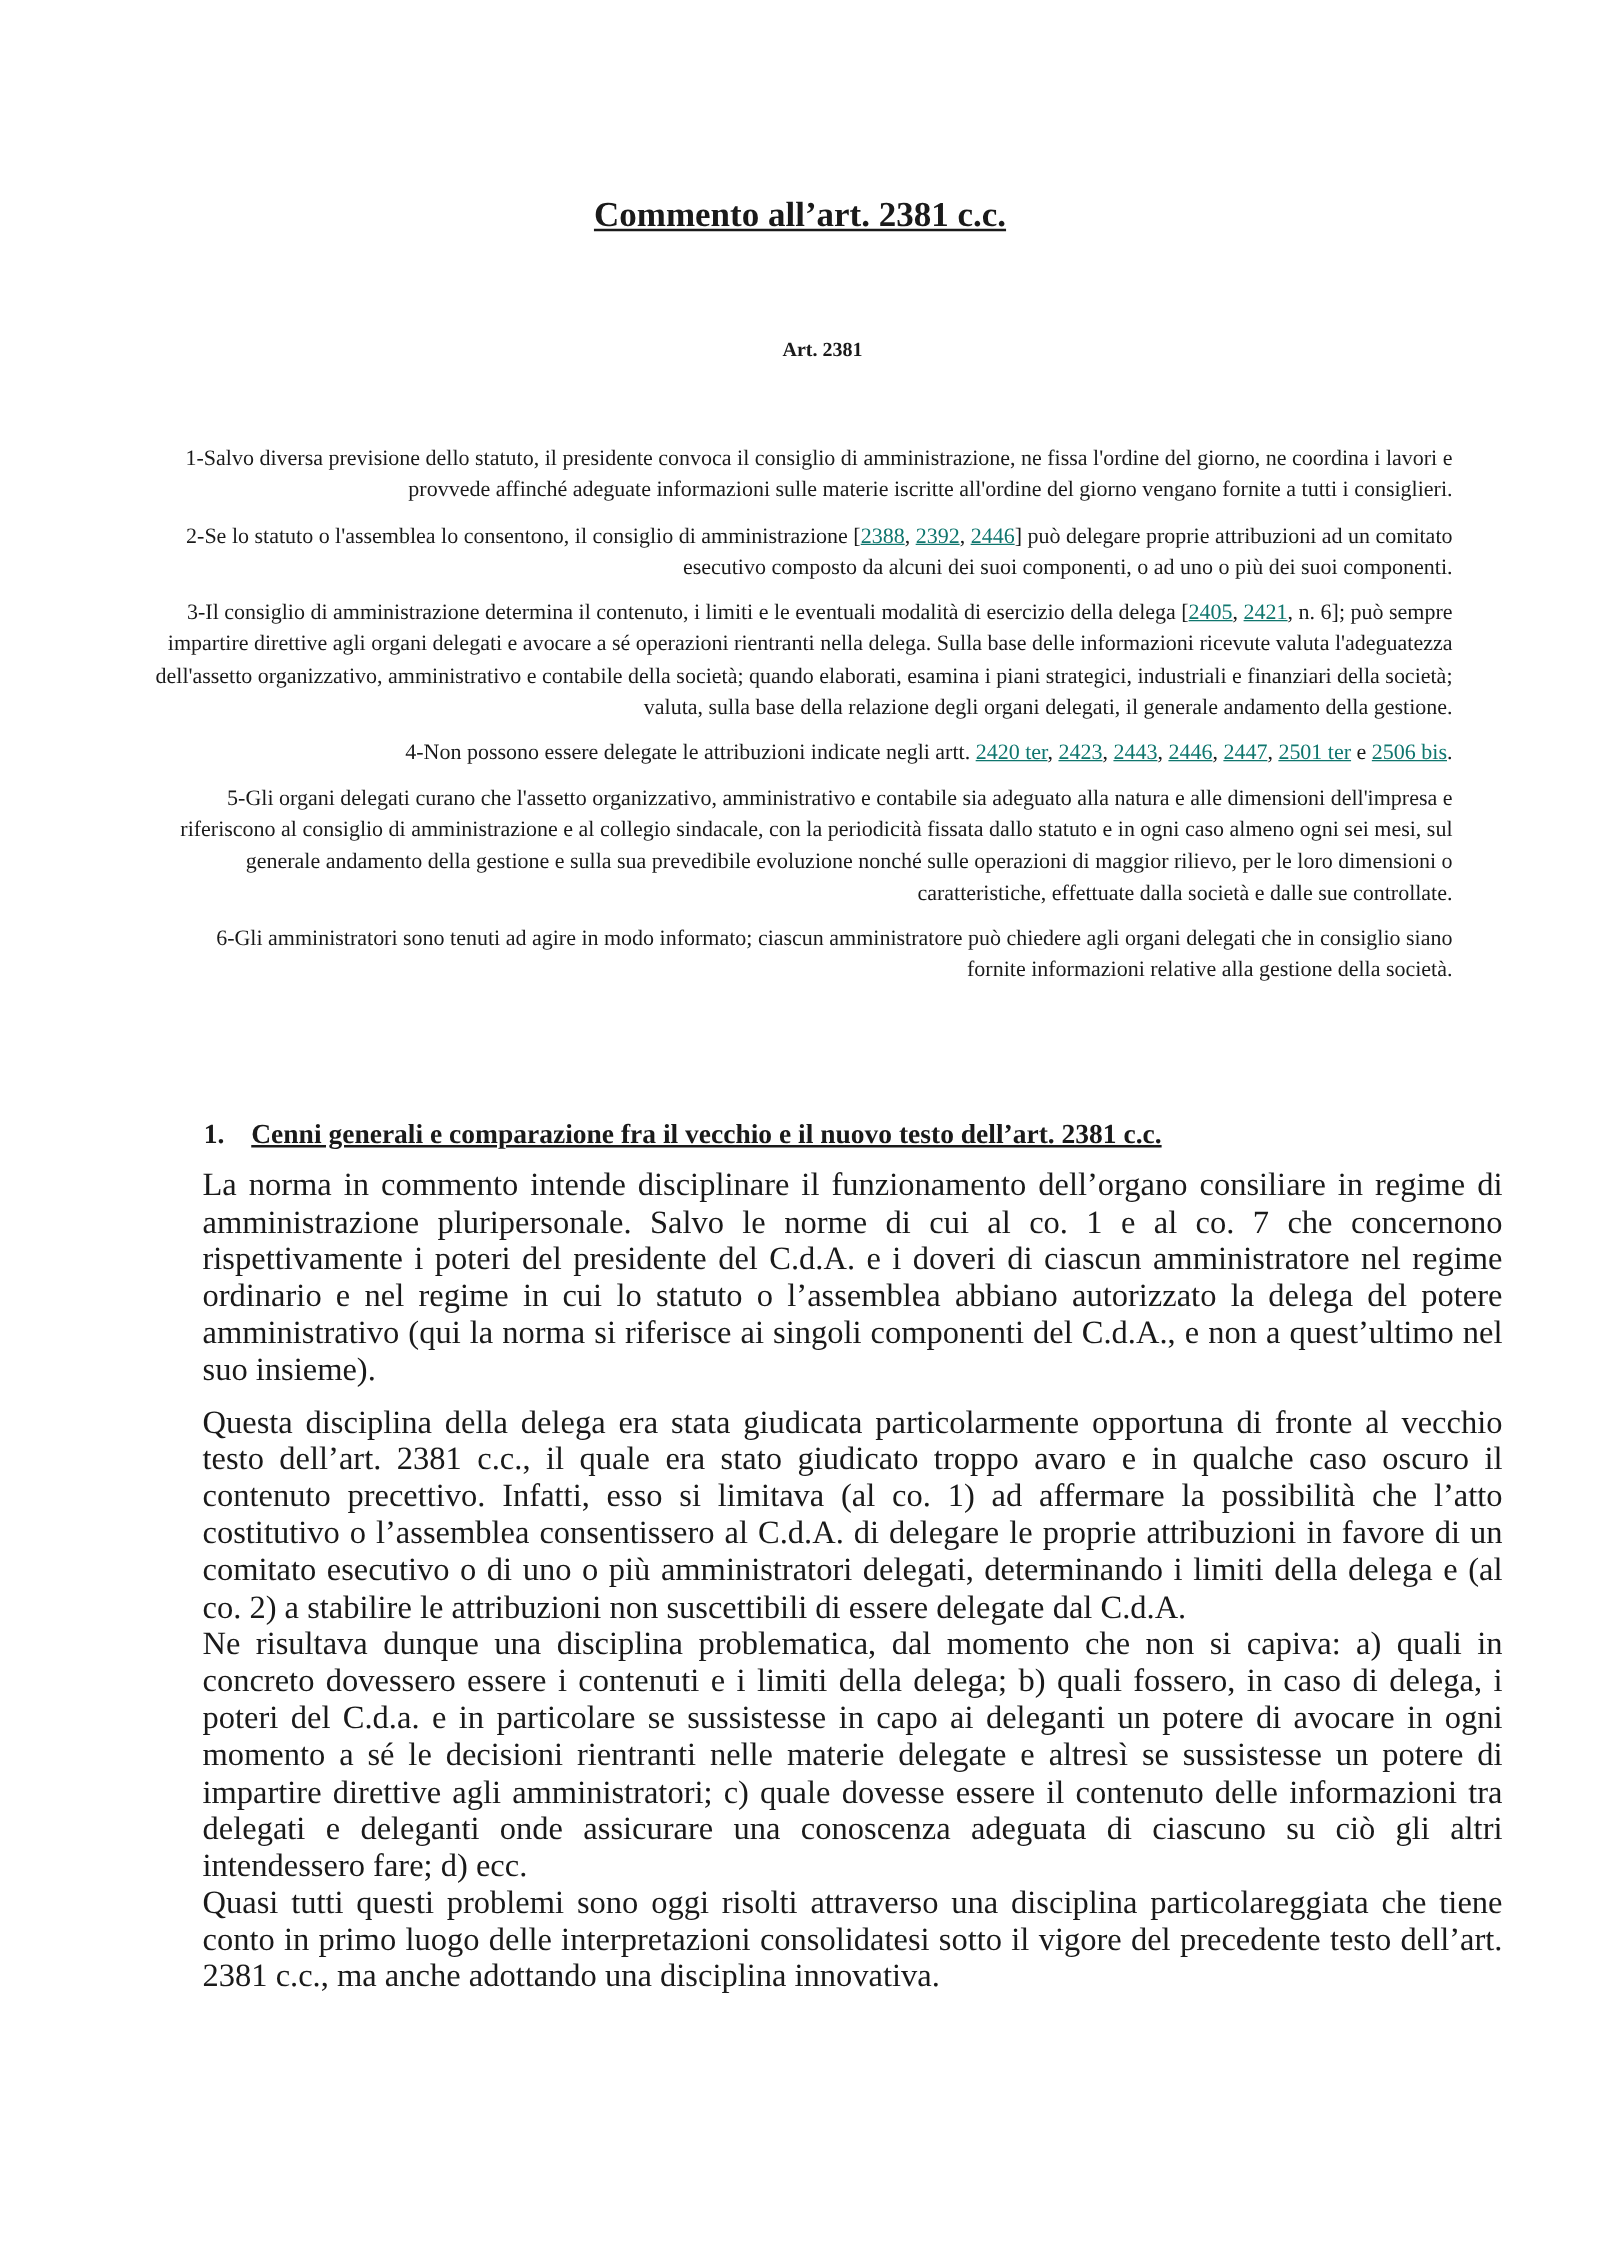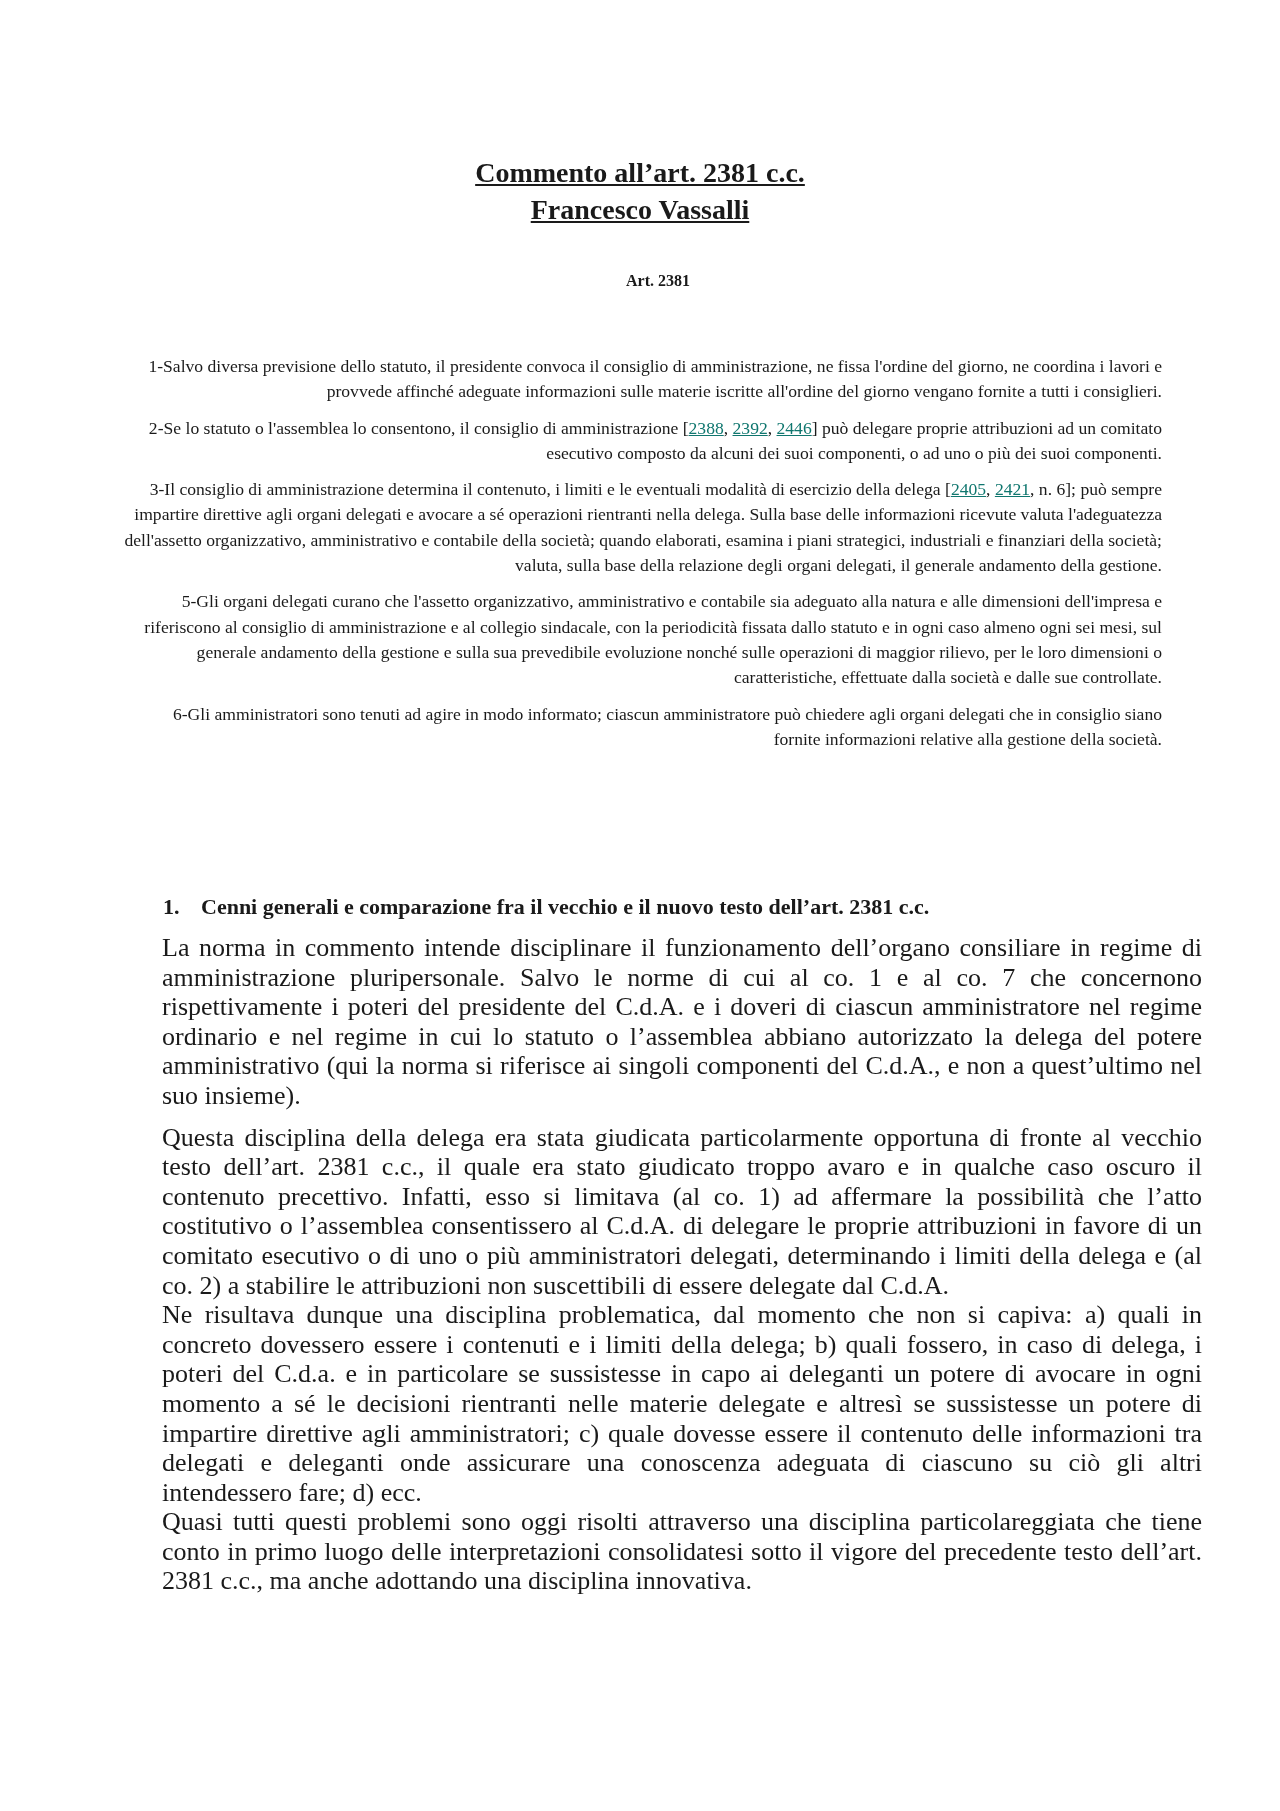--- a/index.html
+++ b/index.html
@@ -23,38 +23,38 @@
           line-height: 29.6px; text-align: justify; margin-left: 40px; }
   .body p { margin: 0; }
   .body p.gap { margin-top: 12px; }
 </style>
 </head>
 <body>
 
 <div class="page">
 
   <div class="title" style="top:155px;">Commento all’art. 2381 c.c.</div>
-  <div class="title" style="top:192px;">Francesco Vassalli</div>
 
   <div class="art-num" style="top:268px;">Art. 2381</div>
 
   <div class="law" style="top:354px;">
     <p>1-Salvo diversa previsione dello statuto, il presidente convoca il consiglio di amministrazione, ne fissa l'ordine del giorno, ne coordina i lavori e provvede affinché adeguate informazioni sulle materie iscritte all'ordine del giorno vengano fornite a tutti i consiglieri.</p>
 
     <p><span>2-Se lo statuto o l'assemblea lo consentono, il consiglio di amministrazione [</span><a class="ref" href="#">2388</a>, <a class="ref" href="#">2392</a>, <a class="ref" href="#">2446</a><span>] può delegare proprie attribuzioni ad un comitato esecutivo composto da alcuni dei suoi componenti, o ad uno o più dei suoi componenti.</span></p>
 
     <p><span>3-Il consiglio di amministrazione determina il contenuto, i limiti e le eventuali modalità di esercizio della delega [</span><a class="ref" href="#">2405</a>, <a class="ref" href="#">2421</a><span>, n. 6]; può sempre impartire direttive agli organi delegati e avocare a sé operazioni rientranti nella delega. Sulla base delle informazioni ricevute valuta l'adeguatezza dell'assetto organizzativo, amministrativo e contabile della società; quando elaborati, esamina i piani strategici, industriali e finanziari della società; valuta, sulla base della relazione degli organi delegati, il generale andamento della gestione.</span></p>
 
+    <p><span>4-Non possono essere delegate le attribuzioni indicate negli artt. </span><a class="ref" href="#">2420 ter</a>, <a class="ref" href="#">2423</a>, <a class="ref" href="#">2443</a>, <a class="ref" href="#">2446</a>, <a class="ref" href="#">2447</a>, <a class="ref" href="#">2501 ter</a><span> e </span><a class="ref" href="#">2506 bis</a><span>.</span></p>
 
     <p>5-Gli organi delegati curano che l'assetto organizzativo, amministrativo e contabile sia adeguato alla natura e alle dimensioni dell'impresa e riferiscono al consiglio di amministrazione e al collegio sindacale, con la periodicità fissata dallo statuto e in ogni caso almeno ogni sei mesi, sul generale andamento della gestione e sulla sua prevedibile evoluzione nonché sulle operazioni di maggior rilievo, per le loro dimensioni o caratteristiche, effettuate dalla società e dalle sue controllate.</p>
 
     <p>6-Gli amministratori sono tenuti ad agire in modo informato; ciascun amministratore può chiedere agli organi delegati che in consiglio siano fornite informazioni relative alla gestione della società.</p>
   </div>
 
-  <div class="sec-head" style="top:893px;">
+  <div class="sec-head" style="top:893px;text-decoration:underline;">
     <span class="num">1.</span><span>Cenni generali e comparazione fra il vecchio e il nuovo testo dell’art. 2381 c.c.</span>
   </div>
 
   <div class="body" style="top:933px;">
     <p>La norma in commento intende disciplinare il funzionamento dell’organo consiliare in regime di amministrazione pluripersonale. Salvo le norme di cui al co. 1 e al co. 7 che concernono rispettivamente i poteri del presidente del C.d.A. e i doveri di ciascun amministratore nel regime ordinario e nel regime in cui lo statuto o l’assemblea abbiano autorizzato la delega del potere amministrativo (qui la norma si riferisce ai singoli componenti del C.d.A., e non a quest’ultimo nel suo insieme).</p>
     <p class="gap">Questa disciplina della delega era stata giudicata particolarmente opportuna di fronte al vecchio testo dell’art. 2381 c.c., il quale era stato giudicato troppo avaro e in qualche caso oscuro il contenuto precettivo. Infatti, esso si limitava (al co. 1) ad affermare la possibilità che l’atto costitutivo o l’assemblea consentissero al C.d.A. di delegare le proprie attribuzioni in favore di un comitato esecutivo o di uno o più amministratori delegati, determinando i limiti della delega e (al co. 2) a stabilire le attribuzioni non suscettibili di essere delegate dal C.d.A.</p>
     <p>Ne risultava dunque una disciplina problematica, dal momento che non si capiva: a) quali in concreto dovessero essere i contenuti e i limiti della delega; b) quali fossero, in caso di delega, i poteri del C.d.a. e in particolare se sussistesse in capo ai deleganti un potere di avocare in ogni momento a sé le decisioni rientranti nelle materie delegate e altresì se sussistesse un potere di impartire direttive agli amministratori; c) quale dovesse essere il contenuto delle informazioni tra delegati e deleganti onde assicurare una conoscenza adeguata di ciascuno su ciò gli altri intendessero fare; d) ecc.</p>
     <p>Quasi tutti questi problemi sono oggi risolti attraverso una disciplina particolareggiata che tiene conto in primo luogo delle interpretazioni consolidatesi sotto il vigore del precedente testo dell’art. 2381 c.c., ma anche adottando una disciplina innovativa.</p>
   </div>
 

